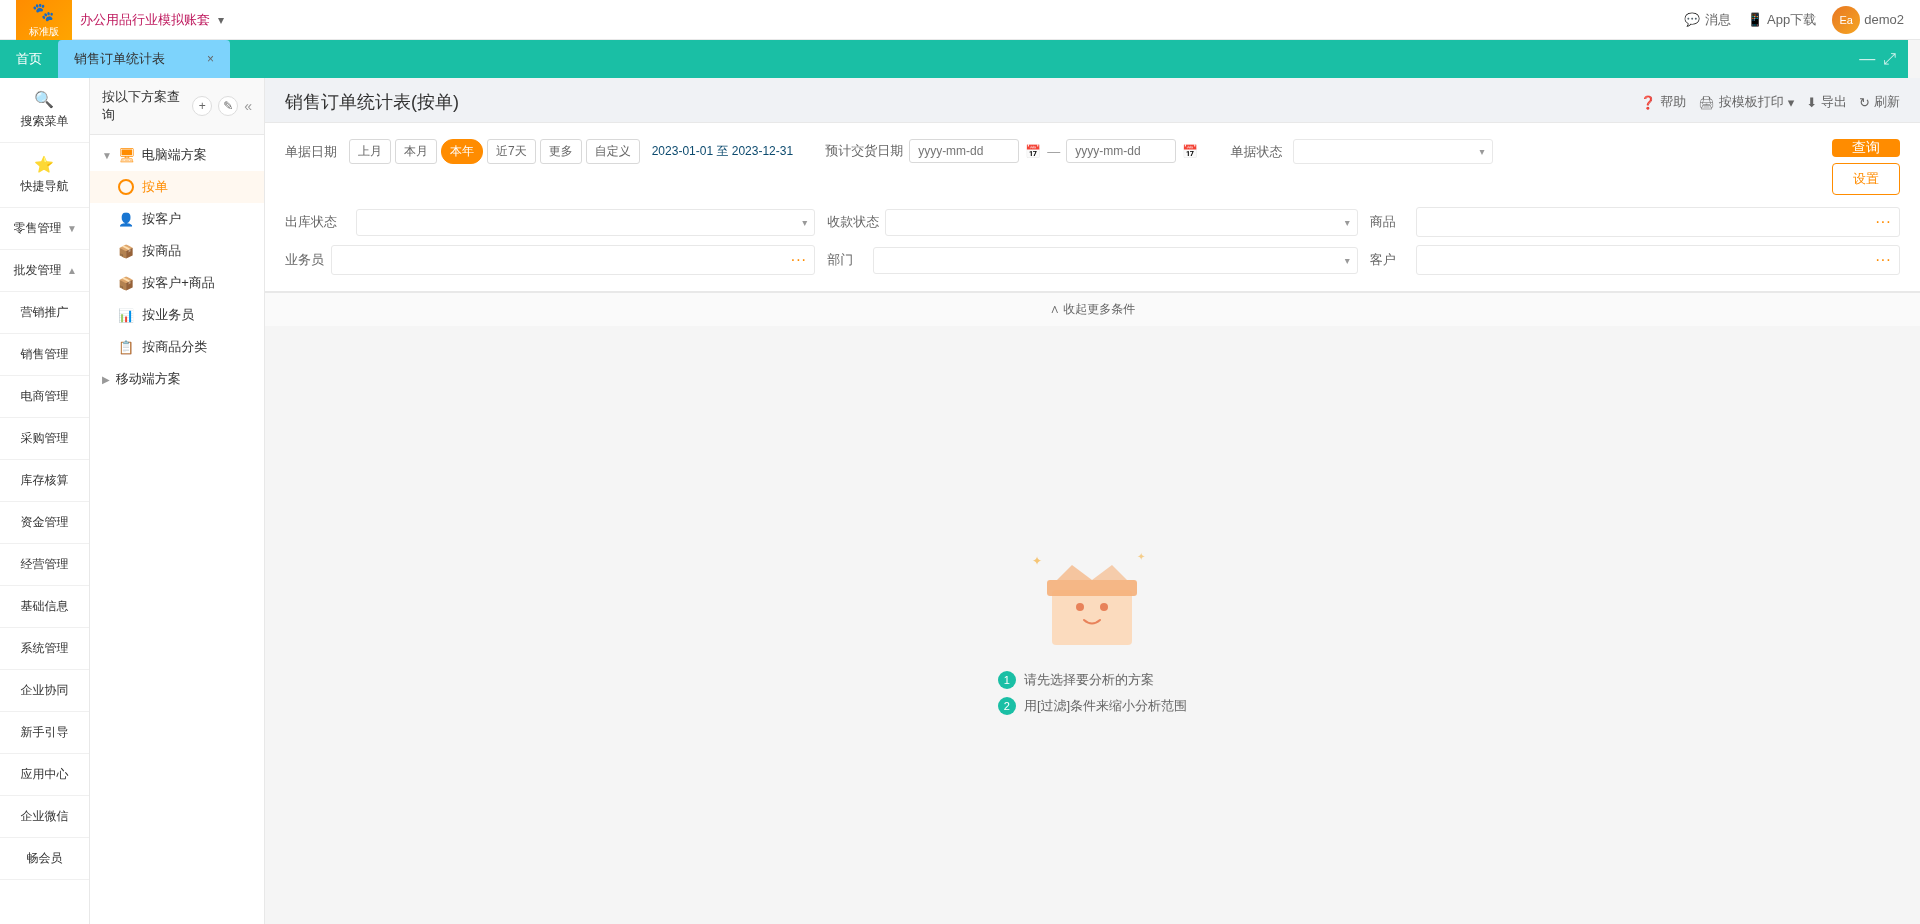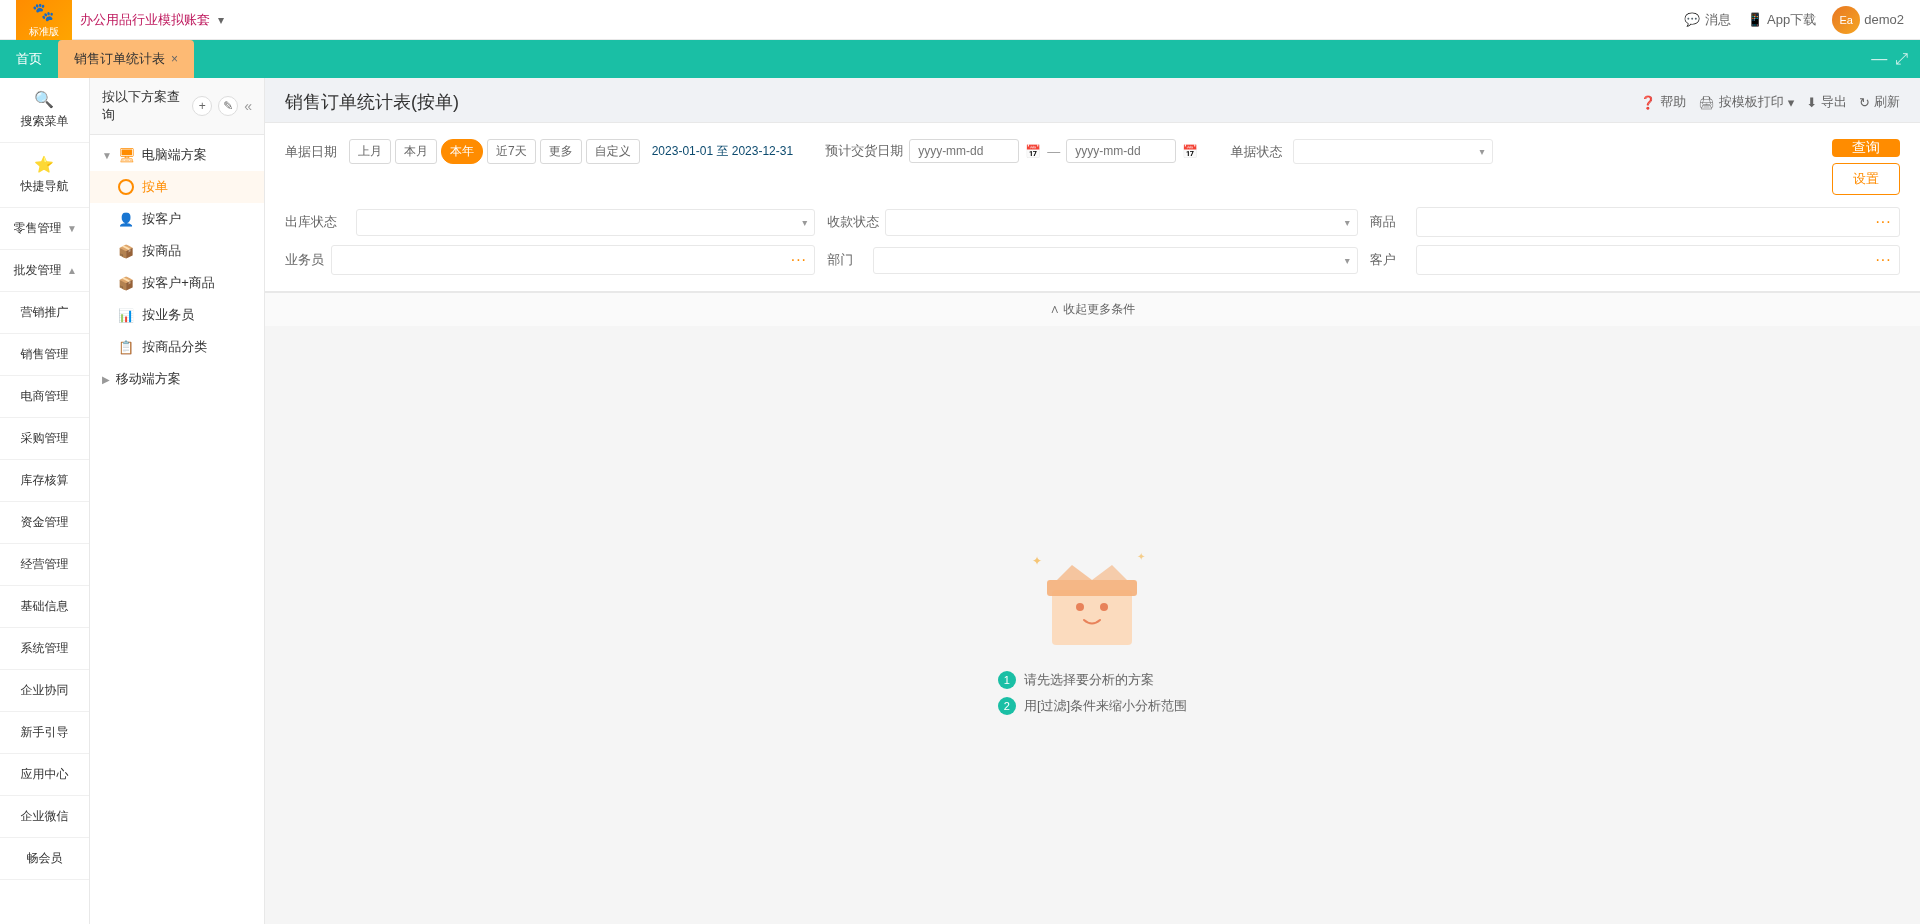--- a/index.html
+++ b/index.html
@@ -37,38 +37,39 @@
       color: white; font-size: 11px;
     }
 
     
     .tabbar {
       height: 38px;
       background: #1abfa5;
       display: flex;
       align-items: center;
       position: fixed;
-      top: 40px; left: 0; right: 0;
+      top: 40px; left: 0; right: 12px;
       z-index: 99;
       padding-left: 0;
     }
     .tab-item {
       height: 38px;
       display: flex; align-items: center;
       padding: 0 16px;
       font-size: 13px;
       color: rgba(255,255,255,0.85);
       cursor: pointer;
       white-space: nowrap;
     }
     .tab-item.home { background: transparent; color: white; }
     .tab-item.active {
-      background: #fdba74;
+      background: #7dd3fc;
       color: #333;
       border-radius: 4px 4px 0 0;
+      gap: 36px;
     }
     .tab-close {
       margin-left: 6px;
       color: #666;
       font-size: 12px;
     }
     .tabbar-actions {
       margin-left: auto;
       display: flex;
       align-items: center;

